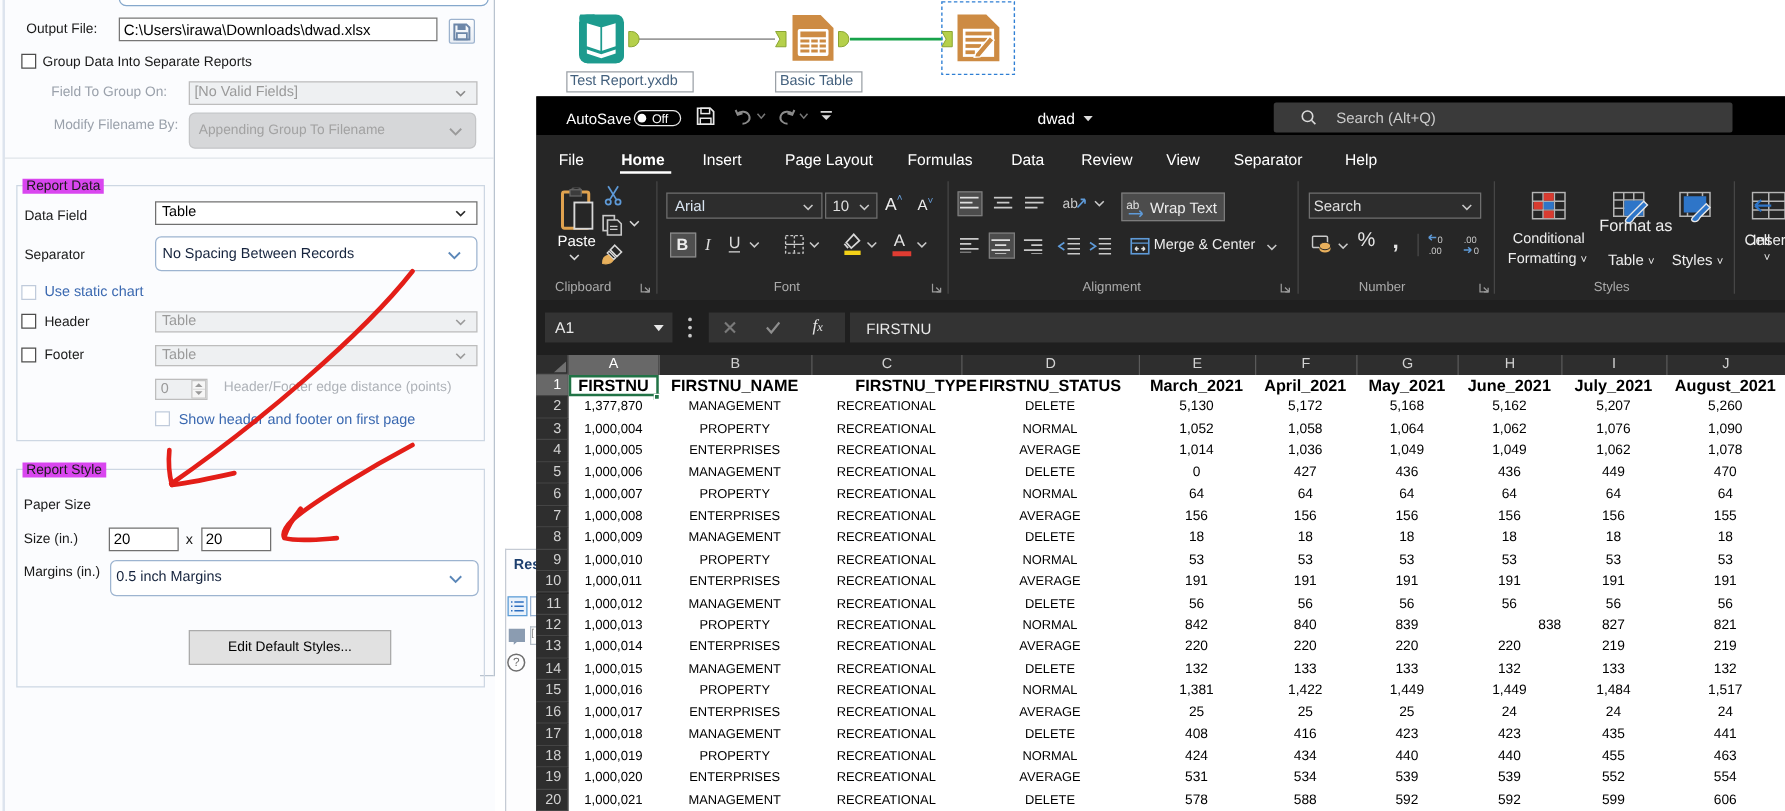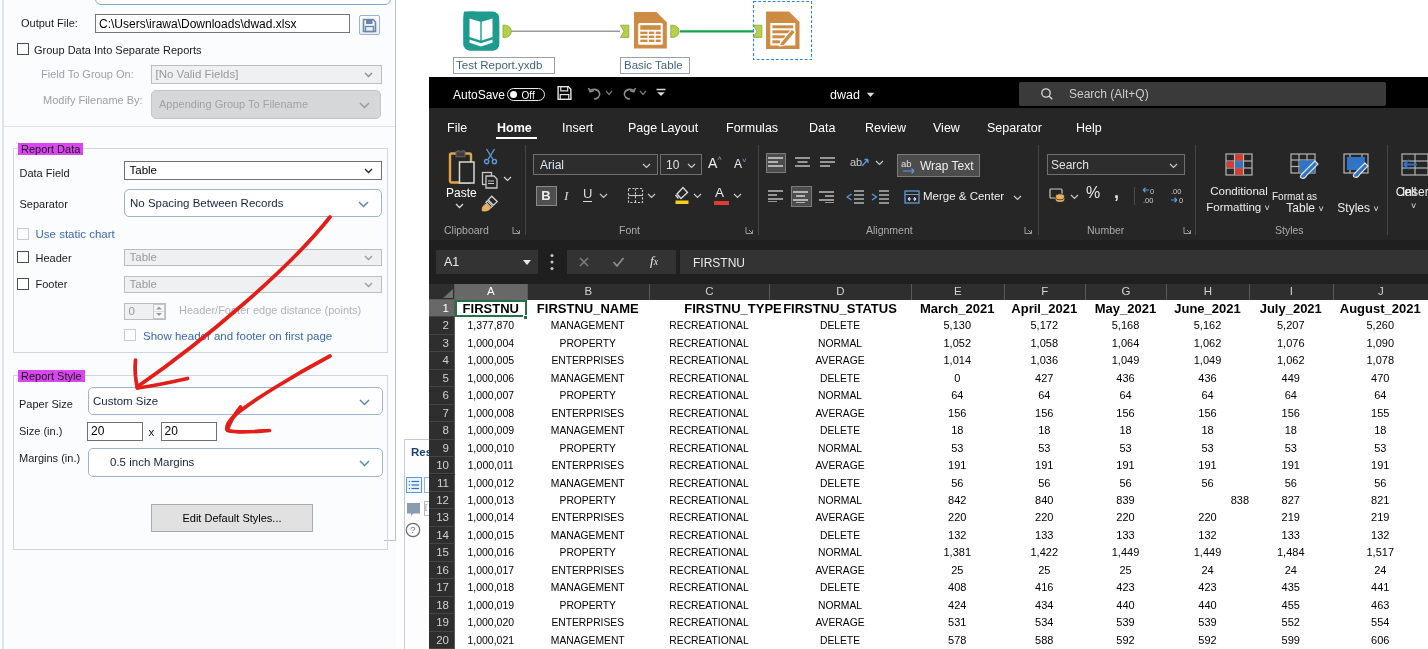--- a/index.html
+++ b/index.html
@@ -95,31 +95,26 @@
           <rect x="0" y="6" width="10" height="0.8" fill="#d8d8d8"></rect>
         </svg>
   </div>
   <div class="ab" style="left:179px;top:304px;font-size:11px;color:#aeb2b8;white-space:nowrap">Header/Footer edge distance (points)</div>
   <div class="dcb" style="left:124px;top:328.5px"></div>
   <div class="ab" style="left:143px;top:329.5px;font-size:11.5px;color:#3a68b0;white-space:nowrap">Show header and footer on first page</div>
 
   <div class="gbox" style="left:13px;top:375px;width:374.5px;height:174.5px"></div>
   <div class="gcap" style="left:18px;top:369.5px">Report Style</div>
   <div class="lbl" style="left:19px;top:397.5px">Paper Size</div>
-  <div class="rcombo" style="left:88px;top:386.5px;width:294.5px;height:28.5px;line-height:26px;padding-left:4px">Custom Size
-    <svg class="chev" style="right:12px;top:11px;width:11px;height:7px" viewBox="0 0 11 7">
-          <path d="M1 1 L5.5 5.5 L10 1" fill="none" stroke="#5b87b8" stroke-width="1.5"></path>
-        </svg>
-  </div>
   <div class="lbl" style="left:19px;top:424.5px">Size (in.)</div>
   <div class="ab" style="left:87px;top:422px;width:56px;height:18.5px;border:1px solid #707070;background:#fff;font-size:12px;line-height:16.5px;padding-left:3px">20</div>
   <div class="lbl" style="left:148.5px;top:426px;font-size:11.5px">x</div>
   <div class="ab" style="left:160.5px;top:422px;width:56px;height:18.5px;border:1px solid #707070;background:#fff;font-size:12px;line-height:16.5px;padding-left:3px">20</div>
   <div class="lbl" style="left:19px;top:452px">Margins (in.)</div>
-  <div class="rcombo" style="left:88px;top:448px;width:294.5px;height:28.5px;line-height:26px;padding-left:21px">0.5 inch Margins
+  <div class="rcombo" style="left:88px;top:448px;width:294.5px;height:28.5px;line-height:26px;padding-left:4px">0.5 inch Margins
     <svg class="chev" style="right:12px;top:11px;width:11px;height:7px" viewBox="0 0 11 7">
           <path d="M1 1 L5.5 5.5 L10 1" fill="none" stroke="#5b87b8" stroke-width="1.5"></path>
         </svg>
   </div>
   <div class="ab" style="left:151px;top:503.5px;width:162px;height:28px;background:#e1e1e1;border:1px solid #ababab;font-size:11px;color:#000;text-align:center;line-height:26px;font-size:11px">Edit Default Styles...</div>
 </div>
 
 <svg class="ab" style="left:396px;top:0" width="1032" height="77" viewBox="0 0 1032 77">
 
   <line x1="115" y1="31.3" x2="224" y2="31.3" stroke="#9b9b9b" stroke-width="1.5"></line>
@@ -491,21 +486,21 @@
           <g stroke="#b5b5b5" stroke-width="1.2" fill="none">
             <rect x="1" y="1" width="24" height="19"></rect>
             <line x1="9" y1="1" x2="9" y2="20"></line>
             <line x1="17" y1="1" x2="17" y2="20"></line>
             <line x1="1" y1="7" x2="25" y2="7"></line>
             <line x1="1" y1="13.5" x2="25" y2="13.5"></line>
           </g>
           <rect x="9.5" y="7.5" width="15" height="12" fill="#2e75c8"></rect>
           <path d="M25 8 L13 20 C11 22 9 24 11.5 25 C14 26 16 24 17 22 L28 11 Z" fill="#2e75c8" stroke="#e8e8e8" stroke-width="1.1"></path>
         </svg>
-    <div class="ab" style="left:843px;top:51px;width:66px;text-align:left;font-size:10px;color:#ededed">Format as</div>
+    <div class="ab" style="left:843px;top:33px;width:66px;text-align:right;font-size:13px;color:#ededed">Format as</div>
     <div class="ab" style="left:843px;top:61px;width:66px;text-align:center;font-size:12px;color:#ededed">Table <span style="font-size:9px">˅</span></div>
     <svg class="ab" style="left:914px;top:13px" width="30" height="27" viewBox="0 0 30 27">
           <g stroke="#b5b5b5" stroke-width="1.2" fill="none">
             <rect x="1" y="1" width="24" height="19"></rect>
             <line x1="7" y1="1" x2="7" y2="4"></line>
             <line x1="19" y1="1" x2="19" y2="4"></line>
             <line x1="7" y1="17" x2="7" y2="20"></line>
             <line x1="19" y1="17" x2="19" y2="20"></line>
           </g>
           <rect x="4" y="4" width="18" height="13" fill="#2e75c8"></rect>

